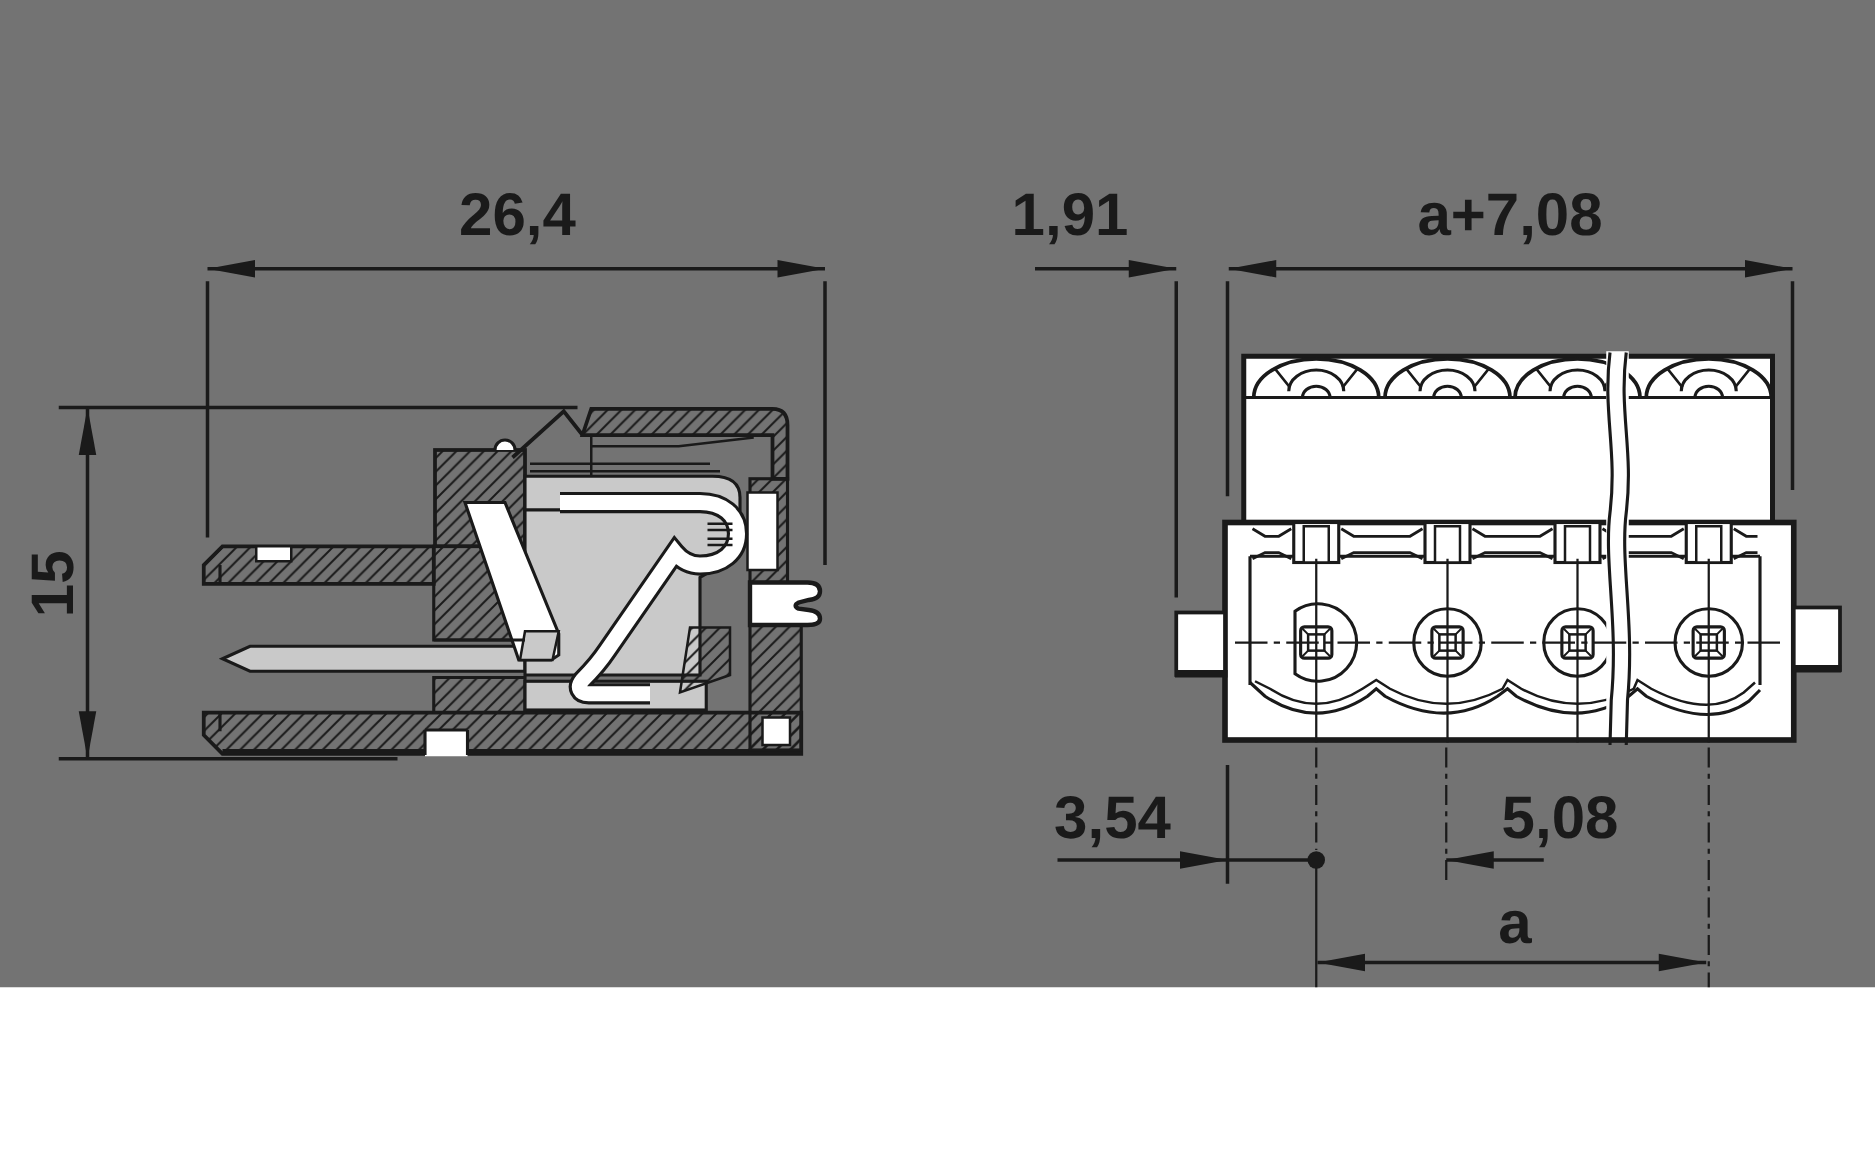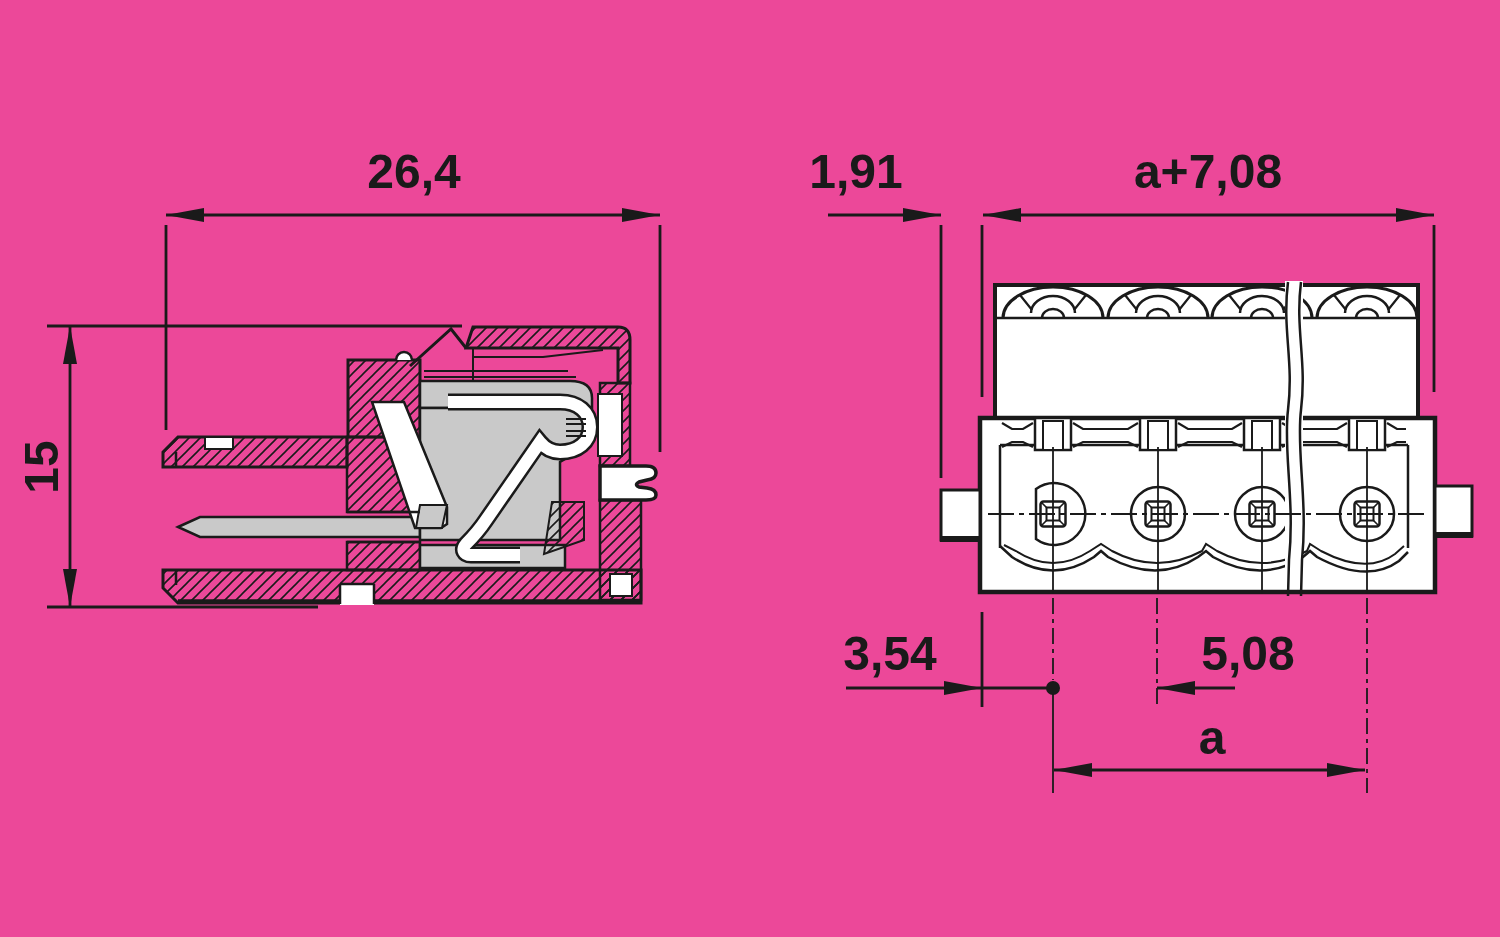--- a/index.html
+++ b/index.html
@@ -1,16 +1,16 @@
 <!DOCTYPE html>
 <html><head>
 <meta charset="utf-8">
 <style>
   html,body{margin:0;padding:0;background:#ffffff;}
-  .stage{width:1500px;height:937px;background:#ec4899;position:relative;overflow:hidden;}
+  .stage{width:1500px;height:790px;background:#737373;position:relative;overflow:hidden;}
   svg{display:block;}
   text{font-family:"Liberation Sans", sans-serif;font-weight:bold;fill:#1a1a1a;}
   .dimtxt{font-size:48px;}
 </style>
 </head>
 <body>
 
 <div class="stage">
 <svg viewBox="0 0 1500 937" width="1500" height="937">
   <defs>

